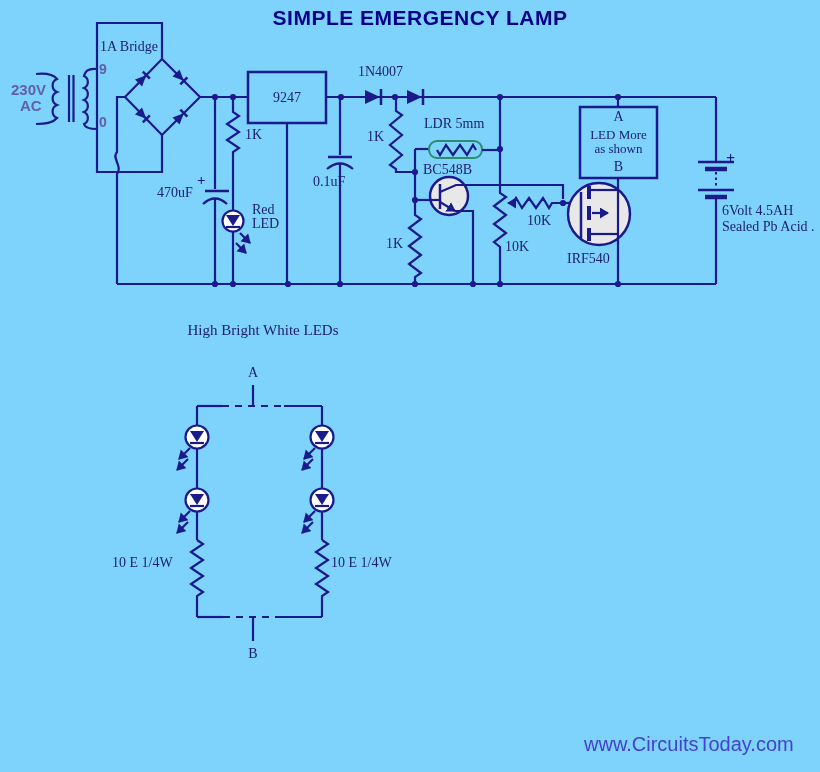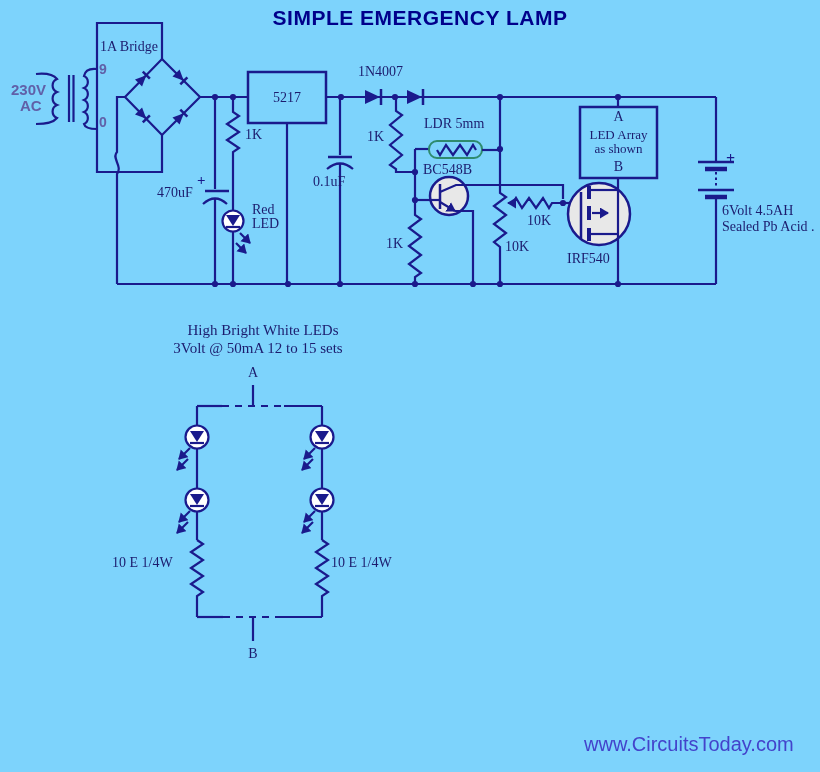--- a/index.html
+++ b/index.html
@@ -237,47 +237,46 @@
   </g>
 </svg>
 
 <div class="title">SIMPLE EMERGENCY LAMP</div>
 
 <span class="lbl-sans" style="left:11px;top:82px;">230V</span>
 <span class="lbl-sans" style="left:20px;top:98px;">AC</span>
 <span class="lbl-sans" style="left:99px;top:62px;font-size:14px;">9</span>
 <span class="lbl-sans" style="left:99px;top:115px;font-size:14px;">0</span>
 <span class="lbl" style="left:100px;top:39px;">1A Bridge</span>
-<span class="lbl lbl-center" style="left:248px;top:90px;width:78px;">5217</span>
+<span class="lbl lbl-center" style="left:248px;top:90px;width:78px;">9247</span>
 <span class="lbl" style="left:157px;top:185px;">470uF</span>
 <span class="plus" style="left:197px;top:173px;font-size:15px;">+</span>
 <span class="lbl" style="left:245px;top:127px;">1K</span>
 <span class="lbl" style="left:252px;top:202px;">Red</span>
 <span class="lbl" style="left:252px;top:216px;">LED</span>
 <span class="lbl" style="left:313px;top:174px;">0.1uF</span>
 <span class="lbl" style="left:358px;top:64px;">1N4007</span>
 <span class="lbl" style="left:367px;top:129px;">1K</span>
 <span class="lbl" style="left:424px;top:116px;">LDR 5mm</span>
 <span class="lbl" style="left:423px;top:162px;">BC548B</span>
 <span class="lbl" style="left:386px;top:236px;">1K</span>
 <span class="lbl" style="left:527px;top:213px;">10K</span>
 <span class="lbl" style="left:505px;top:239px;">10K</span>
 <span class="lbl" style="left:567px;top:251px;">IRF540</span>
 
 <span class="lbl lbl-center" style="left:580px;top:109px;width:77px;">A</span>
-<span class="lbl lbl-center lbl-sm" style="left:580px;top:128px;width:77px;">LED Array</span>
+<span class="lbl lbl-center lbl-sm" style="left:580px;top:128px;width:77px;">LED More</span>
 <span class="lbl lbl-center lbl-sm" style="left:580px;top:142px;width:77px;">as shown</span>
 <span class="lbl lbl-center" style="left:580px;top:159px;width:77px;">B</span>
 
 <span class="plus" style="left:726px;top:151px;">+</span>
 <span class="lbl" style="left:722px;top:203px;">6Volt 4.5AH</span>
 <span class="lbl" style="left:722px;top:219px;text-align:center;">Sealed Pb Acid .</span>
 
 <div class="heading" style="left:138px;top:322px;width:250px;">High Bright White LEDs</div>
-<div class="heading" style="left:133px;top:340px;width:250px;">3Volt @ 50mA  12 to 15 sets</div>
 <span class="lbl lbl-center" style="left:243px;top:365px;width:20px;">A</span>
 <span class="lbl lbl-center" style="left:243px;top:646px;width:20px;">B</span>
 <span class="lbl" style="left:112px;top:555px;">10 E 1/4W</span>
 <span class="lbl" style="left:331px;top:555px;">10 E 1/4W</span>
 
 
 <div class="website">www.CircuitsToday.com</div>
 
 </div>
 

